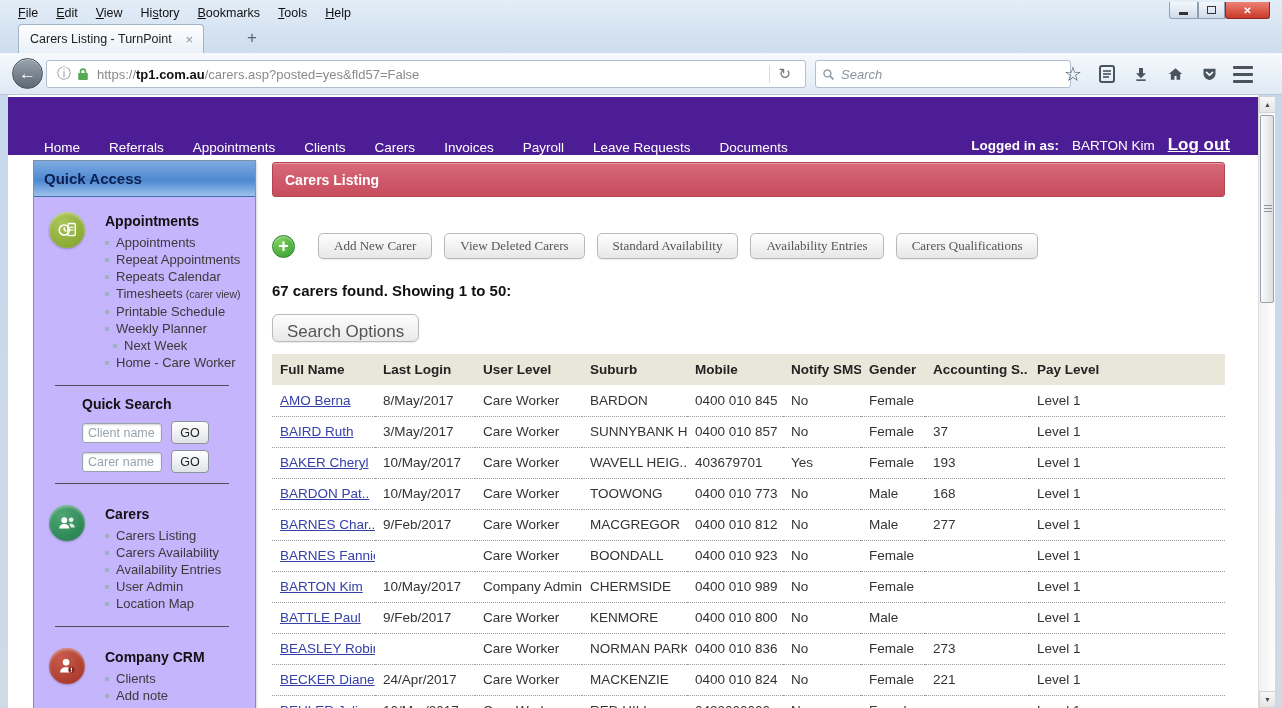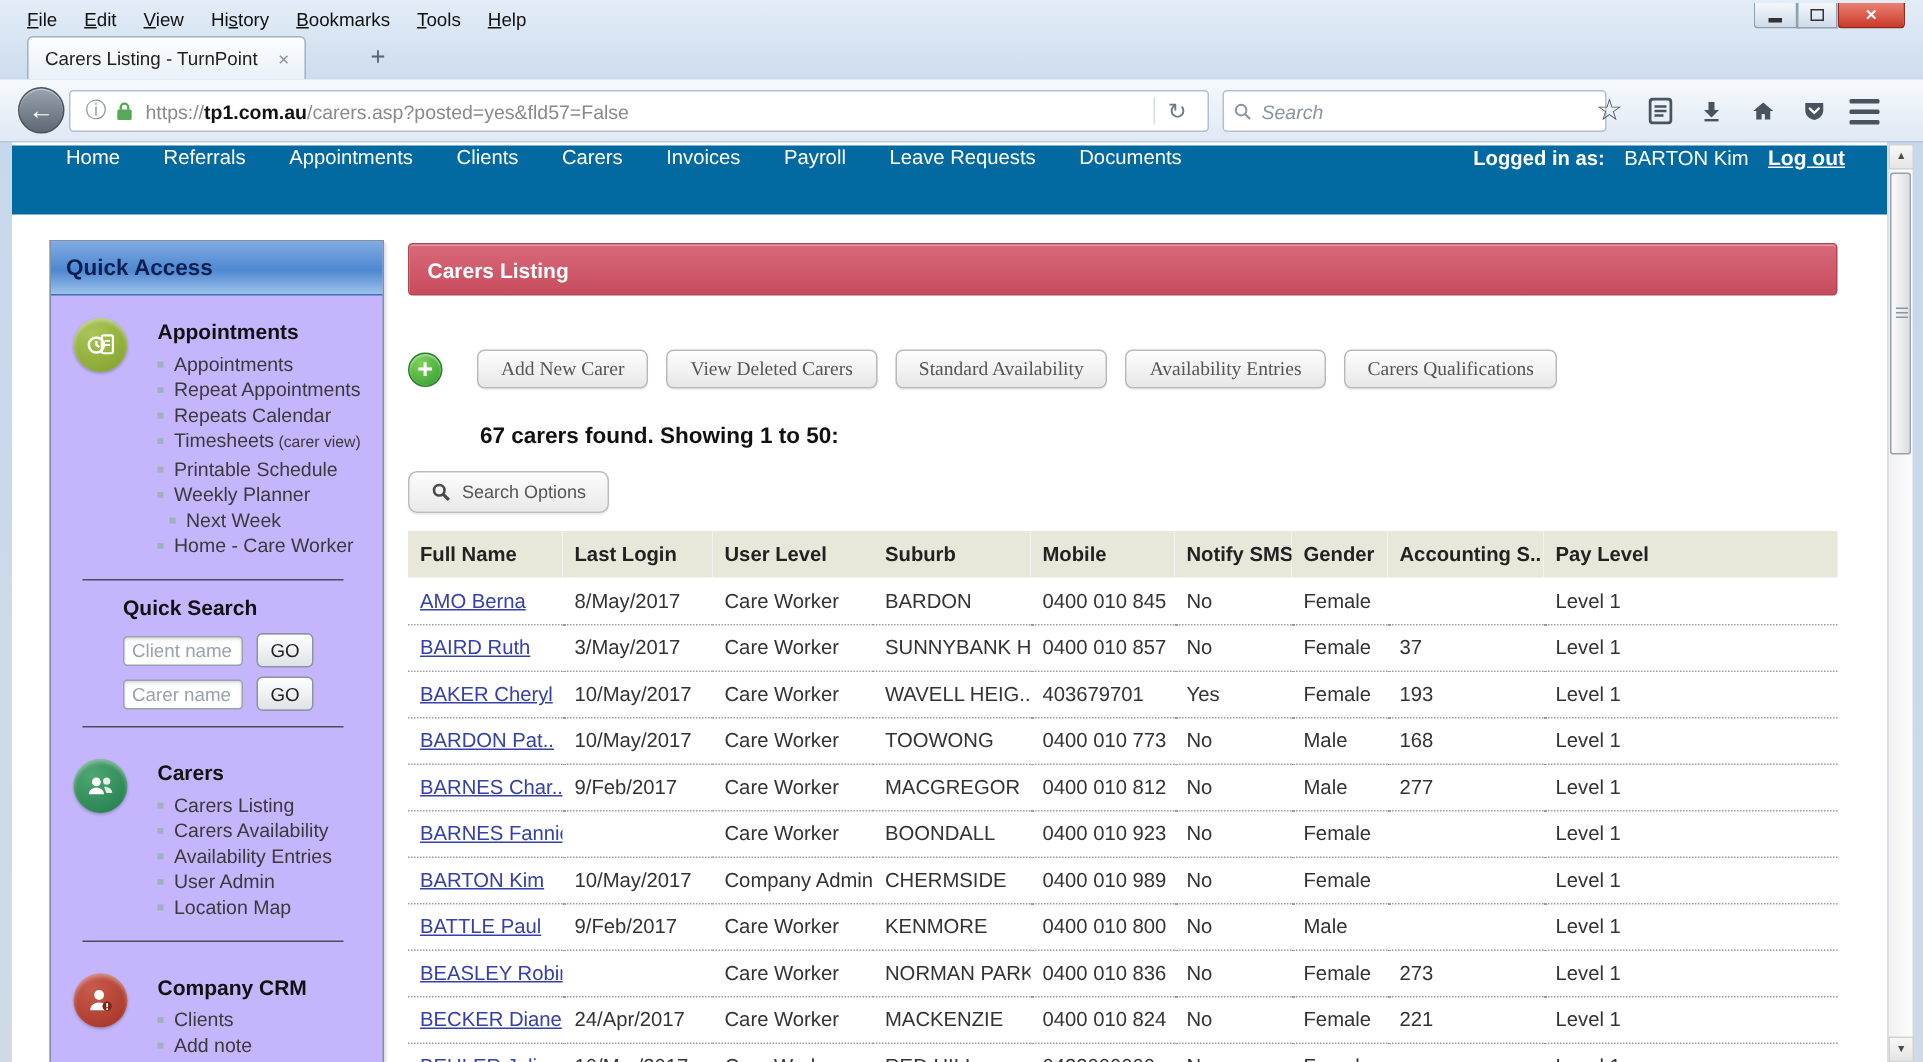--- a/index.html
+++ b/index.html
@@ -51,27 +51,27 @@
     font-size:13px; font-style:italic; color:#555; background:transparent; }
   .searchbox input::placeholder { color:#8a949e; font-style:italic; }
   .tb-icons { position:absolute; left:1056px; top:7px; height:28px; display:flex; align-items:center; }
   .tb-icon { width:34px; height:28px; display:flex; align-items:center; justify-content:center; color:#49545f; }
   .star-glyph { font-size:20px; line-height:20px; }
   .hamburger span { display:block; width:20px; height:3px; background:#49545f; border-radius:1px; margin:2px 0; }
 
   
   .viewport { position:absolute; top:95px; left:8px; width:1250px; bottom:0; background:#fff; overflow:hidden; }
 
-  .site-nav { margin-top:2px; height:46px; background:#0369a1; display:flex; align-items:flex-start;
+  .site-nav { margin-top:2px; height:58px; background:#4c1d95; display:flex; align-items:flex-end;
     padding:0 28px 0 36px; gap:29px; }
   .nav-item { color:#fff; font-size:13.5px; white-space:nowrap; }
   .nav-right { margin-left:auto; display:flex; align-items:center; gap:13px; }
   .logged-label { color:#fff; font-weight:bold; font-size:13.5px; }
   .logged-user { color:#fff; font-size:13.5px; }
-  .logout-link { color:#fff; font-weight:bold; font-size:14px; text-decoration:underline; }
+  .logout-link { color:#fff; font-weight:bold; font-size:17px; text-decoration:underline; }
 
   
   .sidebar { position:absolute; left:25px; top:65px; width:223px; bottom:0; border:1px solid #7d92a9; border-bottom:none;
     background:#c4b5fd; box-shadow:1px 1px 2px rgba(0,0,0,.15); }
   .qa-header { height:36px; line-height:35px; padding-left:10px; font-size:15px; font-weight:bold; color:#0b2050;
     background:linear-gradient(180deg,#7fabe2 0%,#4e88d1 55%,#9cc2ea 100%); border-bottom:1px solid #3f6fae; }
   .side-body { position:absolute; top:36px; bottom:0; left:0; right:0; overflow:hidden; }
   .side-section { position:relative; padding:16px 6px 4px 71px; }
   .icon-circle { position:absolute; left:15px; top:15px; width:36px; height:36px; border-radius:50%;
     display:flex; align-items:center; justify-content:center; box-shadow:inset 0 2px 3px rgba(255,255,255,.4), 0 1px 2px rgba(0,0,0,.25); }
@@ -100,24 +100,24 @@
     background:linear-gradient(#d8697a,#c74c5d); color:#fff; font-weight:bold; font-size:14px; padding-left:12px;
     box-shadow:inset 0 1px 0 rgba(255,255,255,.35); }
   .btn-row { margin-top:36px; display:flex; align-items:center; gap:12px; }
   .plus-circle { width:23px; height:23px; border-radius:50%; margin-right:11px; flex:0 0 auto;
     background:radial-gradient(circle at 35% 28%,#7fd05a,#2f9b2f); border:1px solid #268126;
     color:#fff; font-size:18px; font-weight:bold; line-height:20px; text-align:center;
     box-shadow:inset 0 1px 2px rgba(255,255,255,.6); }
   .toolbar-btn { height:26px; padding:0 15px; border:1px solid #b9b9b9; border-radius:5px;
     background:linear-gradient(#fefefe,#e7e7e7); font-family:Liberation Serif, serif;
     font-size:13px; color:#555; box-shadow:0 1px 1px rgba(0,0,0,.08); white-space:nowrap; }
-  .summary { margin-top:23px; font-size:15px; font-weight:bold; color:#111;margin-left:48px; }
+  .summary { margin-top:23px; font-size:15px; font-weight:bold; color:#111; }
   .search-options { margin-top:15px; display:inline-flex; align-items:center; gap:7px; height:28px; padding:0 14px;
     border:1px solid #bbb; border-radius:6px; background:linear-gradient(#fdfdfd,#e9e9e9);
-    font-family:"Liberation Sans",sans-serif; font-size:12px; color:#555; box-shadow:0 1px 1px rgba(0,0,0,.08); }
+    font-family:"Liberation Sans",sans-serif; font-size:17px; color:#555; box-shadow:0 1px 1px rgba(0,0,0,.08);flex-direction:column; }
   .carers-table { margin-top:12px; width:953px; border-collapse:collapse; table-layout:fixed; }
   .carers-table th { background:#e9e6da; height:31px; text-align:left; font-size:13.5px; font-weight:bold;
     color:#222; padding-left:8px; white-space:nowrap; overflow:hidden; }
   .carers-table td { height:31px; font-size:13.5px; color:#333; padding-left:8px; border-bottom:1px dotted #9b9b9b;
     white-space:nowrap; overflow:hidden; }
   .carers-table th:nth-child(1), .carers-table td:nth-child(1){ width:103px; }
   .carers-table th:nth-child(2), .carers-table td:nth-child(2){ width:100px; }
   .carers-table th:nth-child(3), .carers-table td:nth-child(3){ width:107px; }
   .carers-table th:nth-child(4), .carers-table td:nth-child(4){ width:105px; }
   .carers-table th:nth-child(5), .carers-table td:nth-child(5){ width:96px; }

